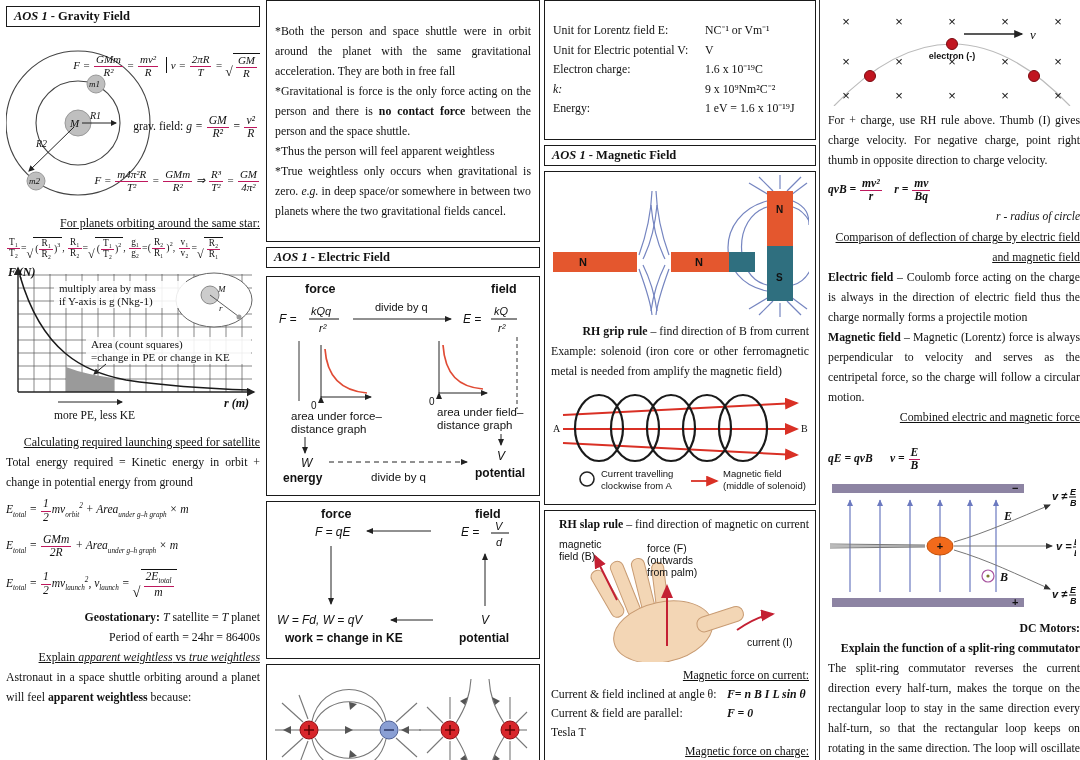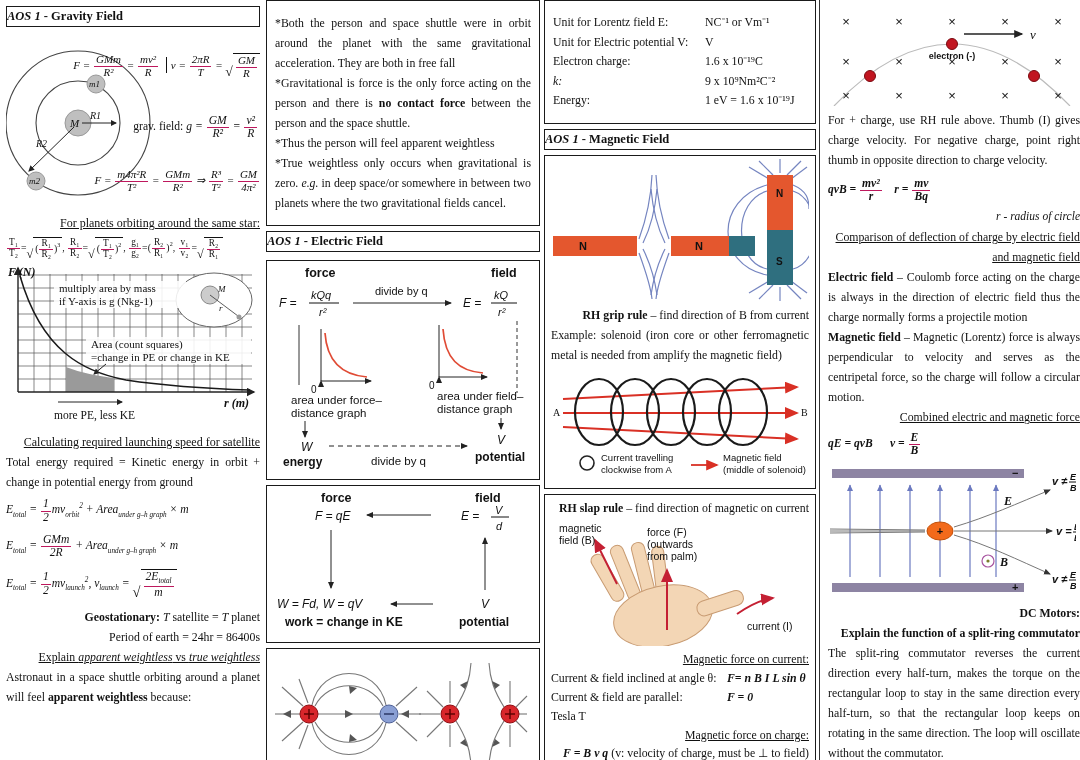--- a/index.html
+++ b/index.html
@@ -3,22 +3,22 @@
 <meta charset="utf-8">
 <style>
   html,body{margin:0;padding:0}
   body{width:1080px;height:760px;background:#fff;position:relative;overflow:hidden;
        font-family:"Liberation Serif",serif;color:#111}
   .col{position:absolute;top:6px}
   #col1{left:6px;width:254px}
   #col2{left:266px;width:274px;top:0}
   #col3{left:544px;width:272px;top:0}
   #col4{left:819px;width:252px;top:0;border-left:1px solid #333;padding:2px 0 0 8px;height:758px}
-  .hdrbox{border:1.5px solid #1a1a1a;padding:2px 0;font-weight:bold;font-size:12.5px;margin:0 0 8px 0;background:#fff}
-  .box{border:1.5px solid #1a1a1a;padding:12px 8px;margin:0 0 5px 0}
+  .hdrbox{border:1.5px solid #1a1a1a;padding:2px 7px;font-weight:bold;font-size:12.5px;margin:0 0 8px 0;background:#fff}
+  .box{border:1.5px solid #1a1a1a;padding:20px 8px;margin:0 0 5px 0}
   p{margin:0;font-size:11.8px;line-height:1.7;text-align:justify}
   .nj{text-align:right}
   .u{text-decoration:underline}
   .b{font-weight:bold}
   .i{font-style:italic}
   .fe{font-style:italic;font-size:11.6px;margin:6px 0}
   .fr{display:inline-flex;flex-direction:column;text-align:center;vertical-align:middle;line-height:1.05;margin:0 1px}
   .fr>.n{border-bottom:1px solid #be185d;padding:0 2px}
   .fr>.d{padding:0 2px}
   .sq{display:inline-flex;align-items:flex-end;vertical-align:middle}
@@ -544,21 +544,21 @@
         <span class="d">Bq</span>
       </span>
   </div>
   <p class="nj" style="text-align:right;font-size:11.5px"><span class="i">r - radius of circle</span></p>
 
   <p class="nj u">Comparison of deflection of charge by electric field and magnetic field</p>
   <p><span class="b">Electric field</span><span> – Coulomb force acting on the charge is always in the direction of electric field thus the charge normally forms a projectile motion</span></p>
   <p><span class="b">Magnetic field</span><span> – Magnetic (Lorentz) force is always perpendicular to velocity and serves as the centripetal force, so the charge will follow a circular motion.</span></p>
   <p class="nj u">Combined electric and magnetic force</p>
 
-  <div class="fe b" style="margin:4px 0 2px">
+  <div class="fe b" style="margin:19px 0 2px">
     <span>qE = qvB</span>&nbsp;&nbsp;&nbsp;&nbsp;&nbsp;&nbsp;<span>v  =</span> <span class="fr">
         <span class="n">E</span>
         <span class="d">B</span>
       </span>
   </div>
 
   <svg width="248" height="140" viewBox="0 0 248 140">
     <defs>
       <marker id="a5" markerWidth="8" markerHeight="8" refX="6" refY="3" orient="auto">
           <path d="M0,0 L7,3 L0,6 Z" fill="#333"></path>

